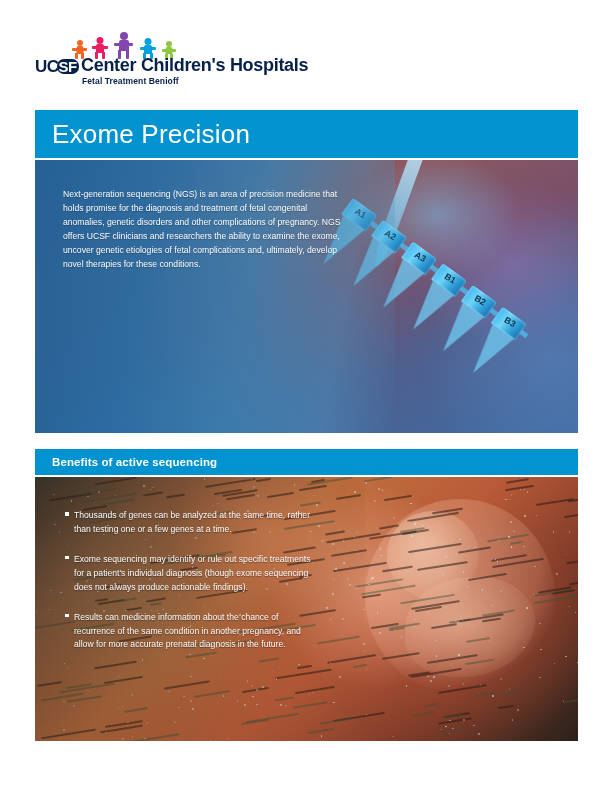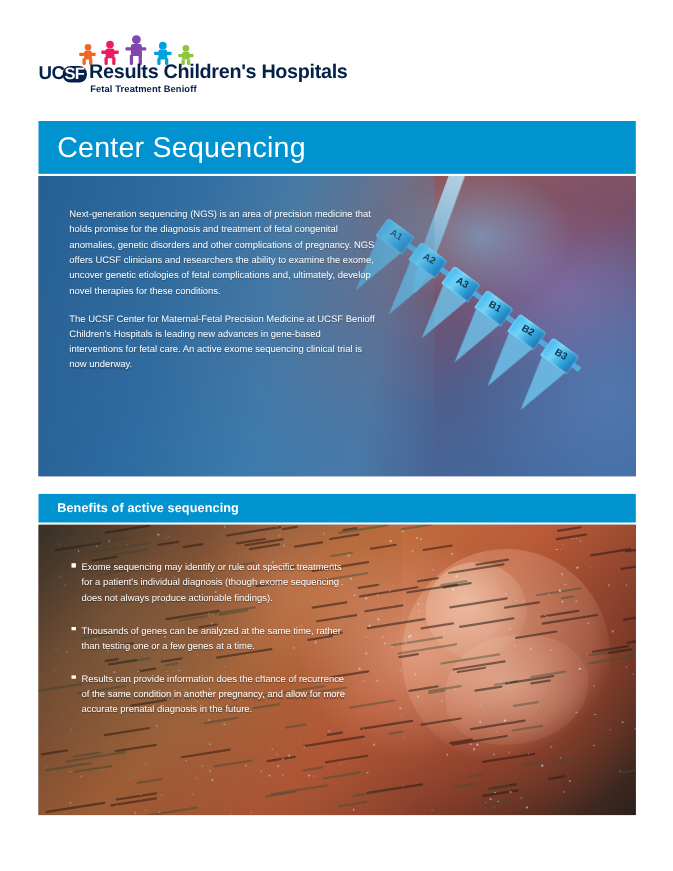--- a/index.html
+++ b/index.html
@@ -396,26 +396,26 @@
     <div class="fig" style="left:90px;height:18px;width:14px;">
       <div class="head" style="width:6px;height:6px;background:#8DC63F;"></div>
       <div class="body" style="top:6px;width:7px;height:7px;background:#8DC63F;"></div>
       <div class="armL" style="top:8px;left:0px;width:5px;background:#8DC63F;"></div>
       <div class="armR" style="top:8px;right:0px;width:5px;background:#8DC63F;"></div>
       <div class="legL" style="left:3px;height:5px;background:#8DC63F;"></div>
       <div class="legR" style="right:3px;height:5px;background:#8DC63F;"></div>
     </div>
   </div>
   <div class="logo-ucsf"><span>UC</span><span class="sf-box">SF</span></div>
-  <div class="logo-main">Results Children's Hospitals</div>
+  <div class="logo-main">Center Children's Hospitals</div>
   <div class="logo-sub">Fetal Treatment Benioff</div>
 </div>
 
 <div class="title-banner">
-  <div class="title-text">Center Sequencing</div>
+  <div class="title-text">Exome Precision</div>
 </div>
 
 <div class="hero">
   <div class="hero-photo">
     <div class="pipette"></div>
     <div class="tube-strip">
       <div class="tube" style="left:0px;   top:0px;">
         <div class="cap">
             <span class="num">A1</span>
           </div>
@@ -455,21 +455,20 @@
             <span class="num">B3</span>
           </div>
         <div class="link"></div>
           <div class="cone"></div>
       </div>
     </div>
   </div>
   <div class="hero-haze"></div>
   <div class="hero-content">
     <div class="hero-para">Next-generation sequencing (NGS) is an area of precision medicine that holds promise for the diagnosis and treatment of fetal congenital anomalies, genetic disorders and other complications of pregnancy. NGS offers UCSF clinicians and researchers the ability to examine the exome, uncover genetic etiologies of fetal complications and, ultimately, develop novel therapies for these conditions.</div>
-    <div class="hero-para">The UCSF Center for Maternal-Fetal Precision Medicine at UCSF Benioff Children's Hospitals is leading new advances in gene-based interventions for fetal care. An active exome sequencing clinical trial is now underway.</div>
   </div>
 </div>
 
 <div class="benefits-banner">
   <div class="bh-text">Benefits of active sequencing</div>
 </div>
 
 <div class="benefits">
   <div class="benefits-photo">
     <div class="fetus"></div>
@@ -886,28 +885,28 @@
         <span class="speck" style="left:294.9px;top:185.2px;opacity:0.35;"></span>
         <span class="speck" style="left:63.0px;top:14.2px;opacity:0.46;"></span>
       </div>
   </div>
   <div class="benefits-haze"></div>
   <div class="benefits-content">
     <div class="bullet-row">
       <div class="bullet-mark">
           <i></i>
         </div>
+      <div class="bullet-text">Thousands of genes can be analyzed at the same time, rather than testing one or a few genes at a time.</div>
+    </div>
+    <div class="bullet-row">
+      <div class="bullet-mark">
+          <i></i>
+        </div>
       <div class="bullet-text">Exome sequencing may identify or rule out specific treatments for a patient's individual diagnosis (though exome sequencing does not always produce actionable findings).</div>
     </div>
     <div class="bullet-row">
       <div class="bullet-mark">
           <i></i>
         </div>
-      <div class="bullet-text">Thousands of genes can be analyzed at the same time, rather than testing one or a few genes at a time.</div>
-    </div>
-    <div class="bullet-row">
-      <div class="bullet-mark">
-          <i></i>
-        </div>
-      <div class="bullet-text">Results can provide information does the chance of recurrence of the same condition in another pregnancy, and allow for more accurate prenatal diagnosis in the future.</div>
+      <div class="bullet-text">Results can medicine information about the chance of recurrence of the same condition in another pregnancy, and allow for more accurate prenatal diagnosis in the future.</div>
     </div>
   </div>
 </div>
 
 </body></html>

